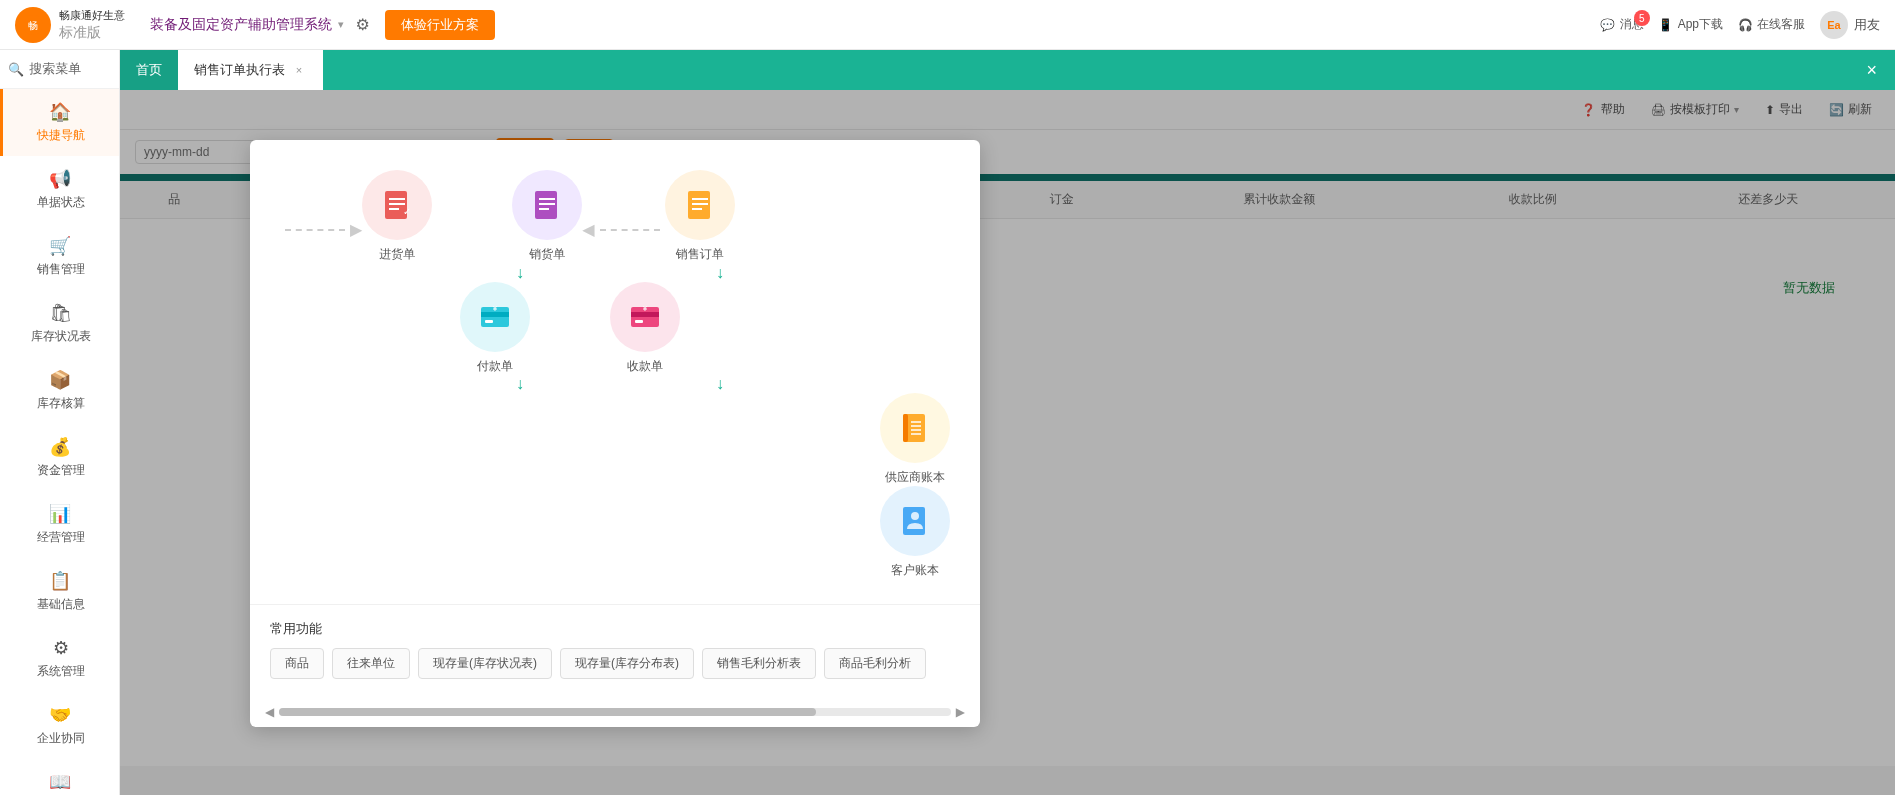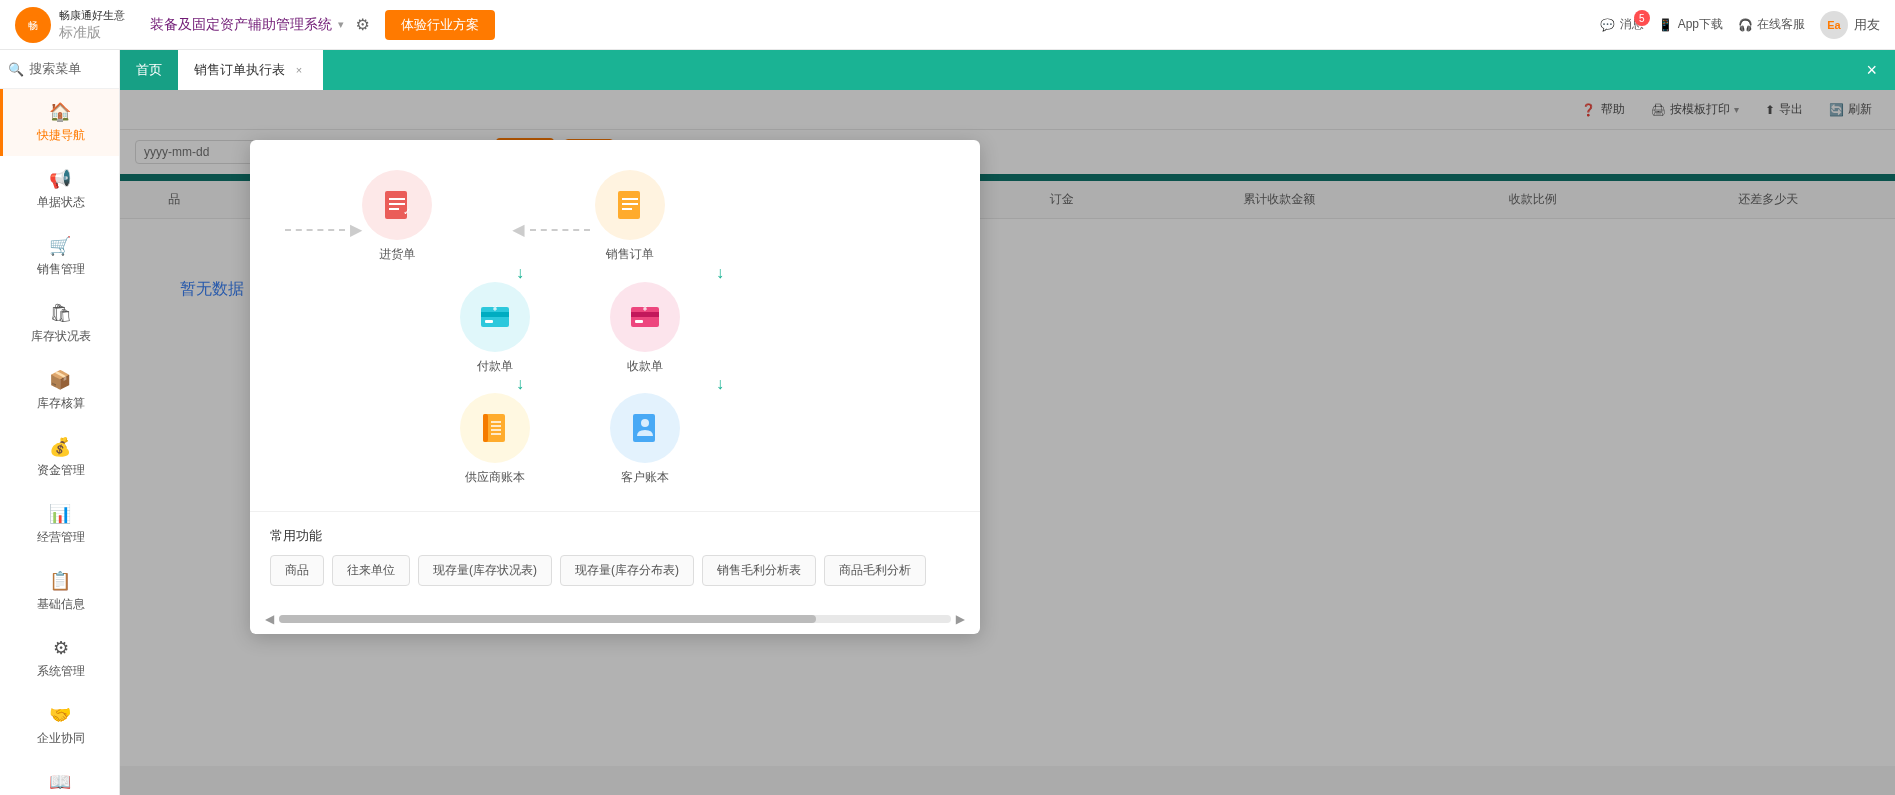--- a/index.html
+++ b/index.html
@@ -275,24 +275,24 @@
     .data-table th {
       background: #fafafa;
       border-bottom: 1px solid #e8e8e8;
       padding: 10px 12px;
       color: #666;
       font-weight: 500;
       text-align: center;
       white-space: nowrap;
     }
     .empty-data {
-      text-align: left;
+      text-align: right;
       padding: 60px;
-      color: #3b82f6;
-      font-size: 16px;
+      color: #15803d;
+      font-size: 13px;
     }
 
     
     .modal-overlay {
       position: absolute;
       top: 0;
       left: 0;
       right: 0;
       bottom: 0;
       background: rgba(0,0,0,0.3);
@@ -616,20 +616,31 @@
                     <line x1="10" y1="17" x2="26" y2="17" stroke="white" stroke-width="2"></line>
                     <line x1="10" y1="22" x2="20" y2="22" stroke="white" stroke-width="2"></line>
                     <text x="24" y="28" fill="white" font-size="10">✓</text>
                   </svg>
                 </div>
                 <span class="flow-label">进货单</span>
               </div>
 
               <div style="width:80px;"></div>
 
+              <div class="flow-col">
+                <div class="flow-circle purple">
+                  <svg width="36" height="36" viewBox="0 0 36 36">
+                    <rect x="6" y="4" width="22" height="28" rx="2" fill="#9c27b0" opacity="0.8"></rect>
+                    <line x1="10" y1="12" x2="26" y2="12" stroke="white" stroke-width="2"></line>
+                    <line x1="10" y1="17" x2="26" y2="17" stroke="white" stroke-width="2"></line>
+                    <line x1="10" y1="22" x2="20" y2="22" stroke="white" stroke-width="2"></line>
+                  </svg>
+                </div>
+                <span class="flow-label">销货单</span>
+              </div>
 
               <div class="flow-arrow-h-dashed" style="flex-direction:row-reverse;">
                 <div class="dashed-line"></div>
                 <span style="color:#ccc;font-size:16px;">◀</span>
               </div>
 
               <div class="flow-col">
                 <div class="flow-circle orange">
                   <svg width="36" height="36" viewBox="0 0 36 36">
                     <rect x="6" y="4" width="22" height="28" rx="2" fill="#ff9800" opacity="0.8"></rect>
@@ -690,21 +701,21 @@
               <div style="width:180px;"></div>
               <div style="width:120px; display:flex; flex-direction:column; align-items:center;">
                 <div style="color:#1ab394; font-size:16px;">↓</div>
               </div>
               <div style="width:80px;"></div>
               <div style="width:120px; display:flex; flex-direction:column; align-items:center;">
                 <div style="color:#1ab394; font-size:16px;">↓</div>
               </div>
             </div>
 
-            <div style="display:flex; align-items:flex-end; gap:0; margin-bottom:5px;">
+            <div style="display:flex; align-items:flex-end; gap:0; margin-bottom:5px;flex-direction:column;">
               <div style="width:180px;"></div>
 
               <div class="flow-col">
                 <div class="flow-circle yellow">
                   <svg width="36" height="36" viewBox="0 0 36 36">
                     <rect x="6" y="4" width="22" height="28" rx="2" fill="#ff9800" opacity="0.8"></rect>
                     <rect x="6" y="4" width="5" height="28" rx="2" fill="#f57c00"></rect>
                     <line x1="14" y1="12" x2="24" y2="12" stroke="white" stroke-width="1.5"></line>
                     <line x1="14" y1="16" x2="24" y2="16" stroke="white" stroke-width="1.5"></line>
                     <line x1="14" y1="20" x2="24" y2="20" stroke="white" stroke-width="1.5"></line>

